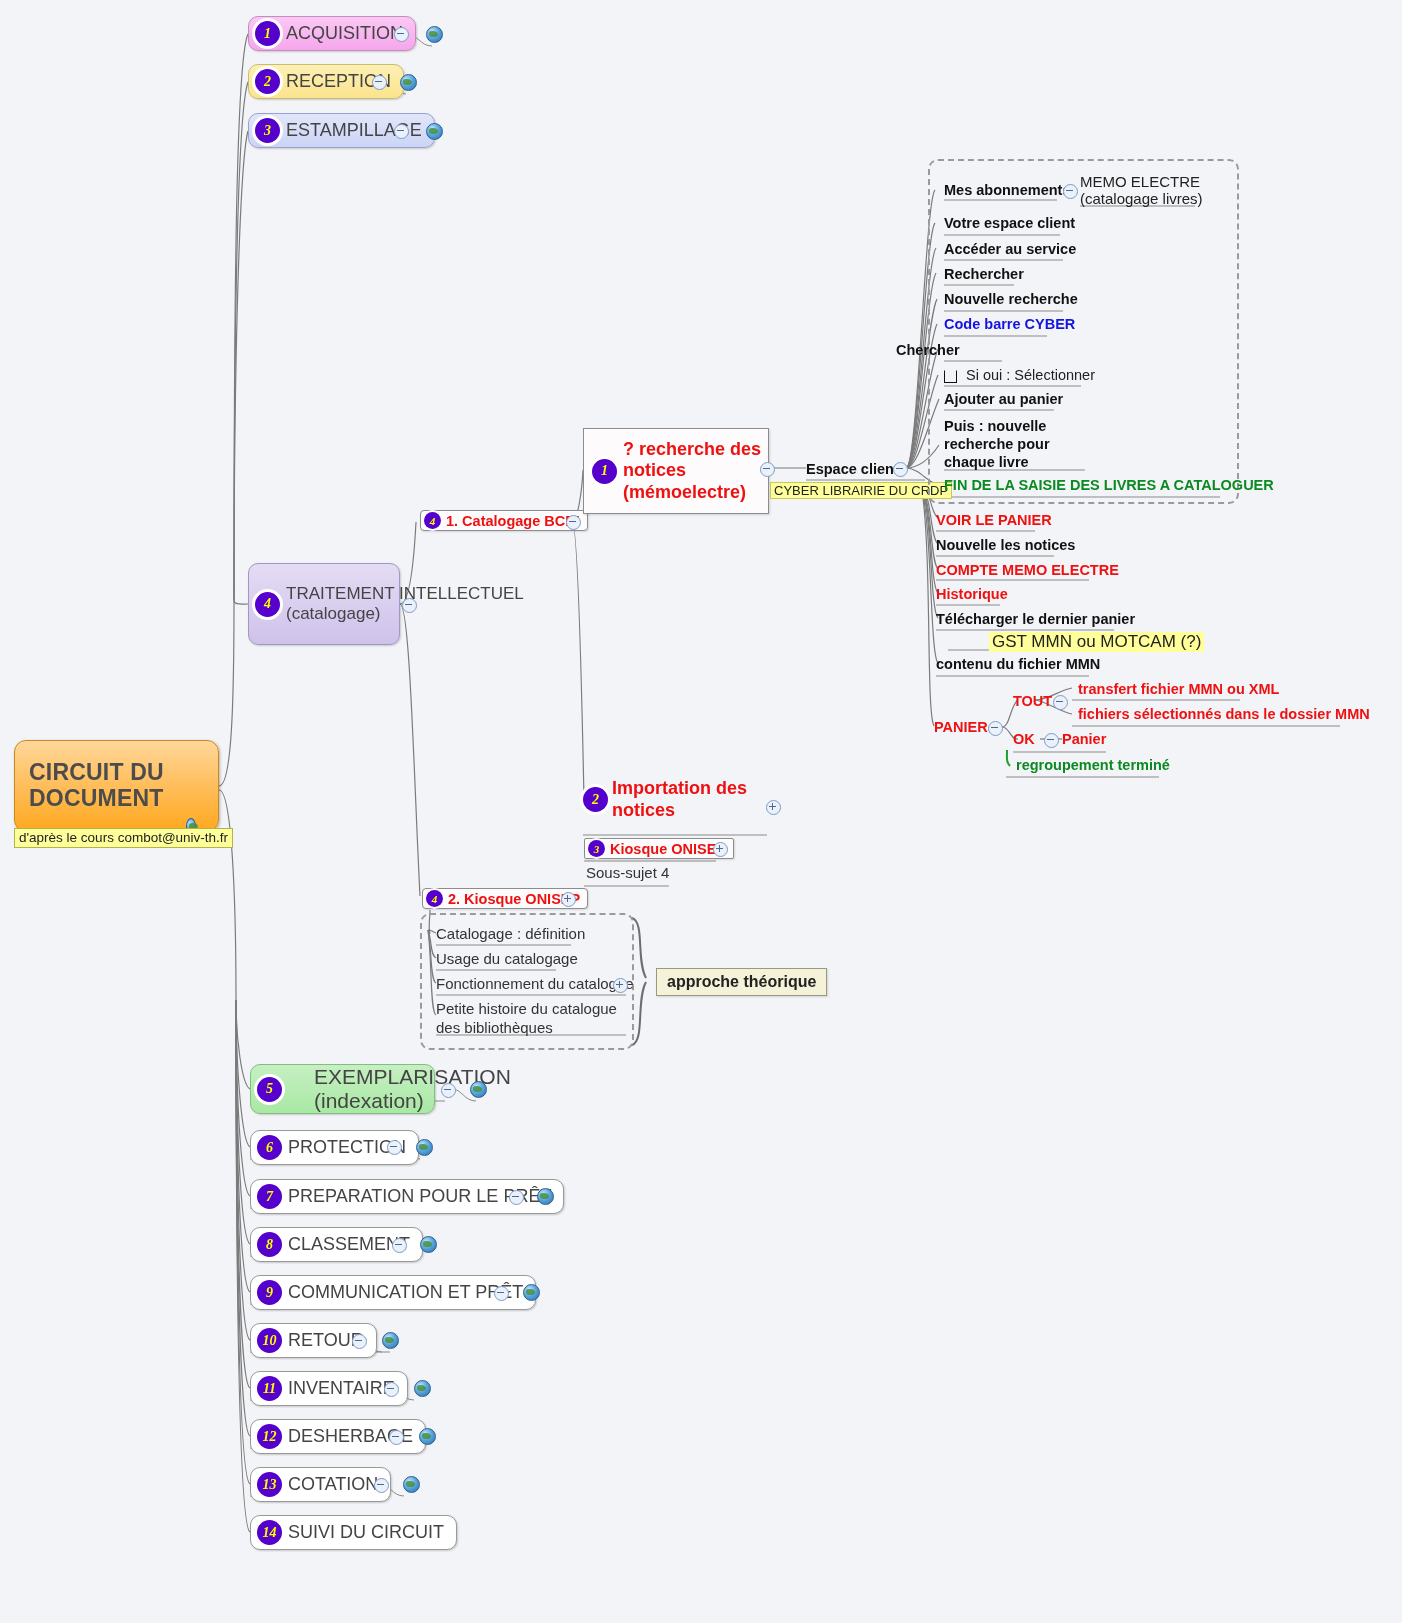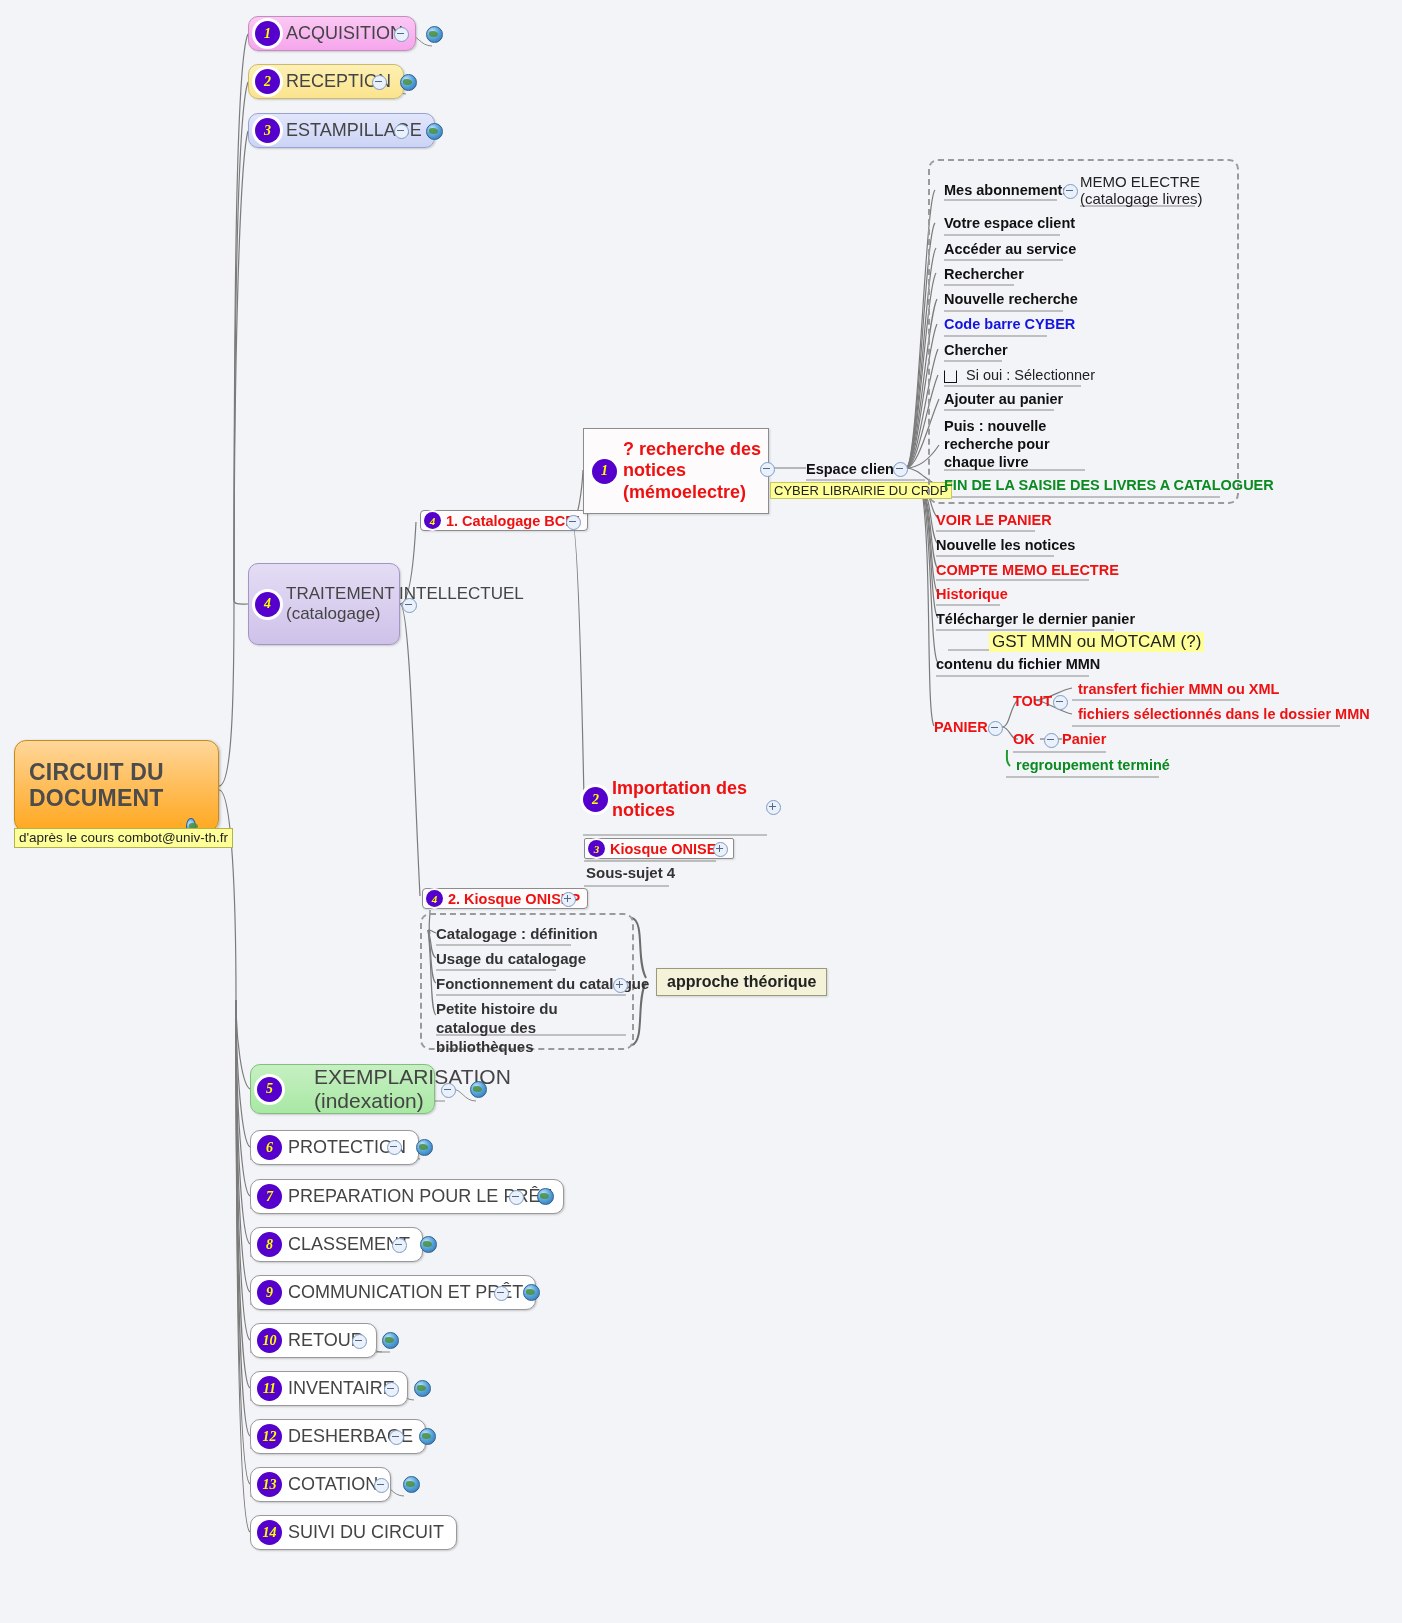--- a/index.html
+++ b/index.html
@@ -98,21 +98,21 @@
 
   
   .leaf{
     position:absolute;white-space:nowrap;font-size:14.5px;
   }
   .leaf.b{font-weight:bold;color:#111;}
   .leaf.red{color:#ee1111;font-weight:bold;}
   .leaf.green{color:#0a8a20;font-weight:bold;}
   .leaf.blue{color:#1414e0;font-weight:bold;}
   .leaf.plain{color:#222;font-weight:normal;}
-  .leaf.grey{color:#333;font-weight:bold;font-size:15px;}
+  .leaf.grey{color:#333;font-weight:normal;font-size:15px;}
 
   
   .hl{background:#ffff99;border:1px solid #c9c95a;padding:0 3px;}
   .hl2{background:#ffff99;padding:0 3px;}
 
   
   .boxed{
     position:absolute;border:1px solid #8c8c8c;background:#fdfbfb;
     white-space:nowrap;
   }
@@ -362,21 +362,21 @@
   </div>
 
   <div class="leaf b" style="left:944px;top:182px;">Mes abonnements</div>
   <span class="tog" style="position:absolute;left:1063px;top:184px;"></span>
 
   <div class="leaf b" style="left:944px;top:215px;">Votre espace client</div>
   <div class="leaf b" style="left:944px;top:241px;">Accéder au service</div>
   <div class="leaf b" style="left:944px;top:266px;">Rechercher</div>
   <div class="leaf b" style="left:944px;top:291px;">Nouvelle recherche</div>
   <div class="leaf blue" style="left:944px;top:316px;">Code barre CYBER</div>
-  <div class="leaf b" style="left:944px;top:342px;">Chercher</div>
+  <div class="leaf b" style="left:896px;top:342px;">Chercher</div>
 
   <div class="leaf plain row" style="left:944px;top:367px;">
     <span class="chk"></span>
     <span>Si oui : Sélectionner</span>
   </div>
 
   <div class="leaf b" style="left:944px;top:391px;">Ajouter au panier</div>
 
   <div class="leaf b" style="left:944px;top:417px;white-space:normal;width:150px;line-height:1.25;">Puis : nouvelle recherche pour chaque livre</div>
 

